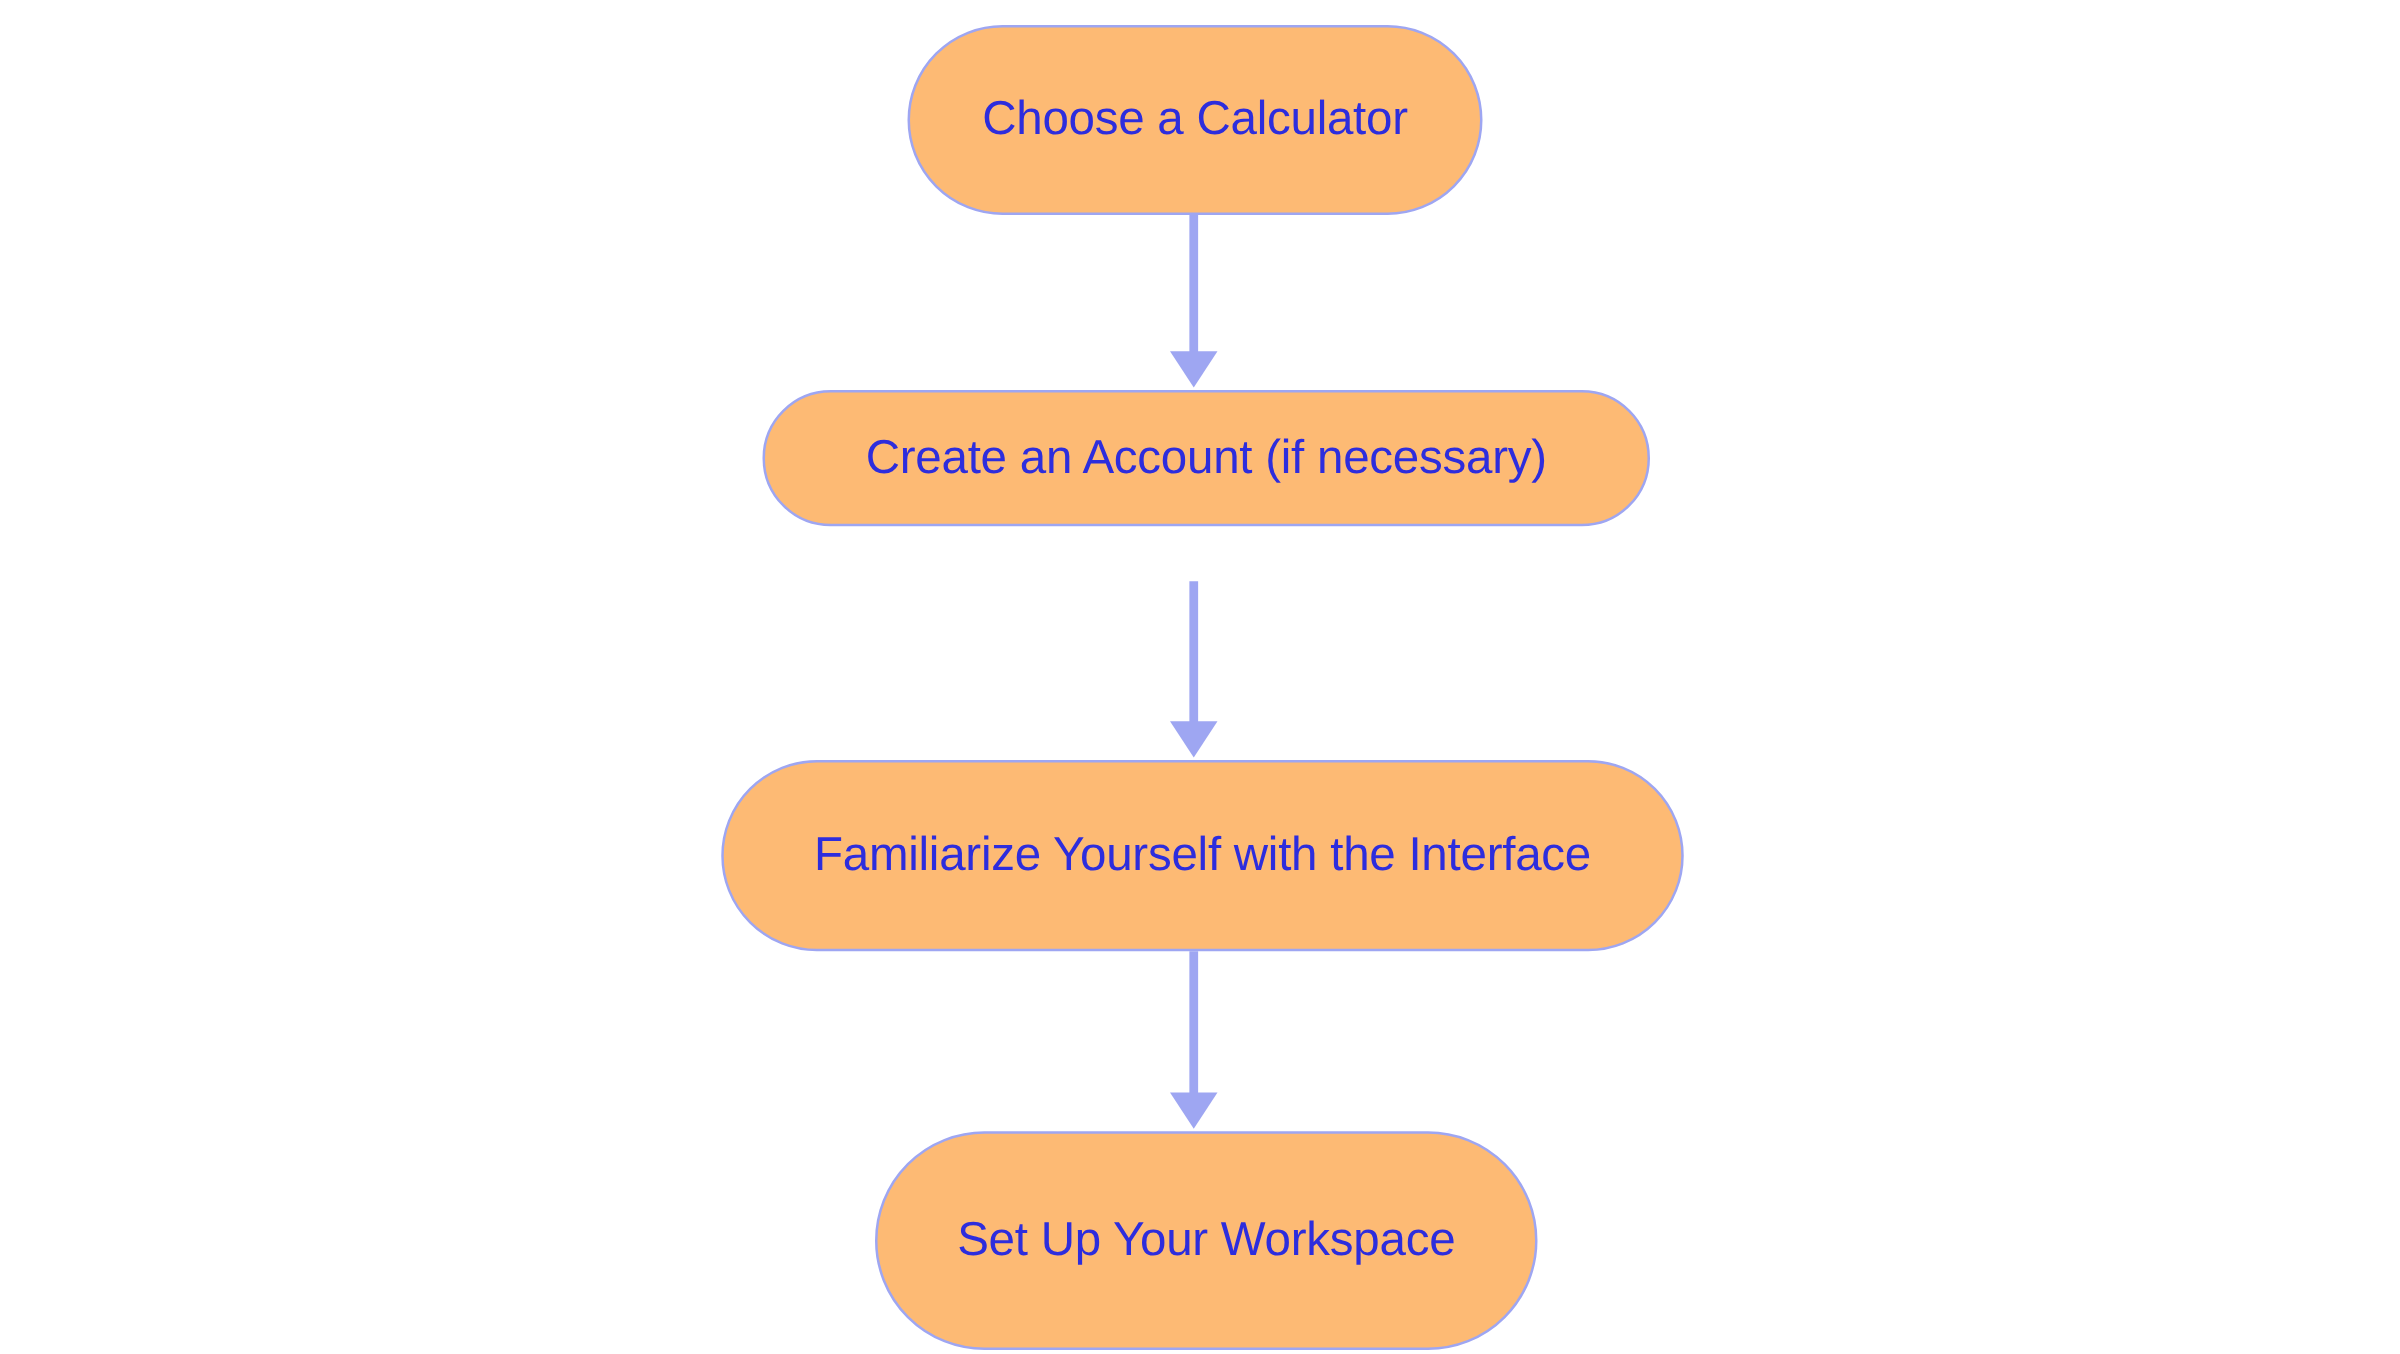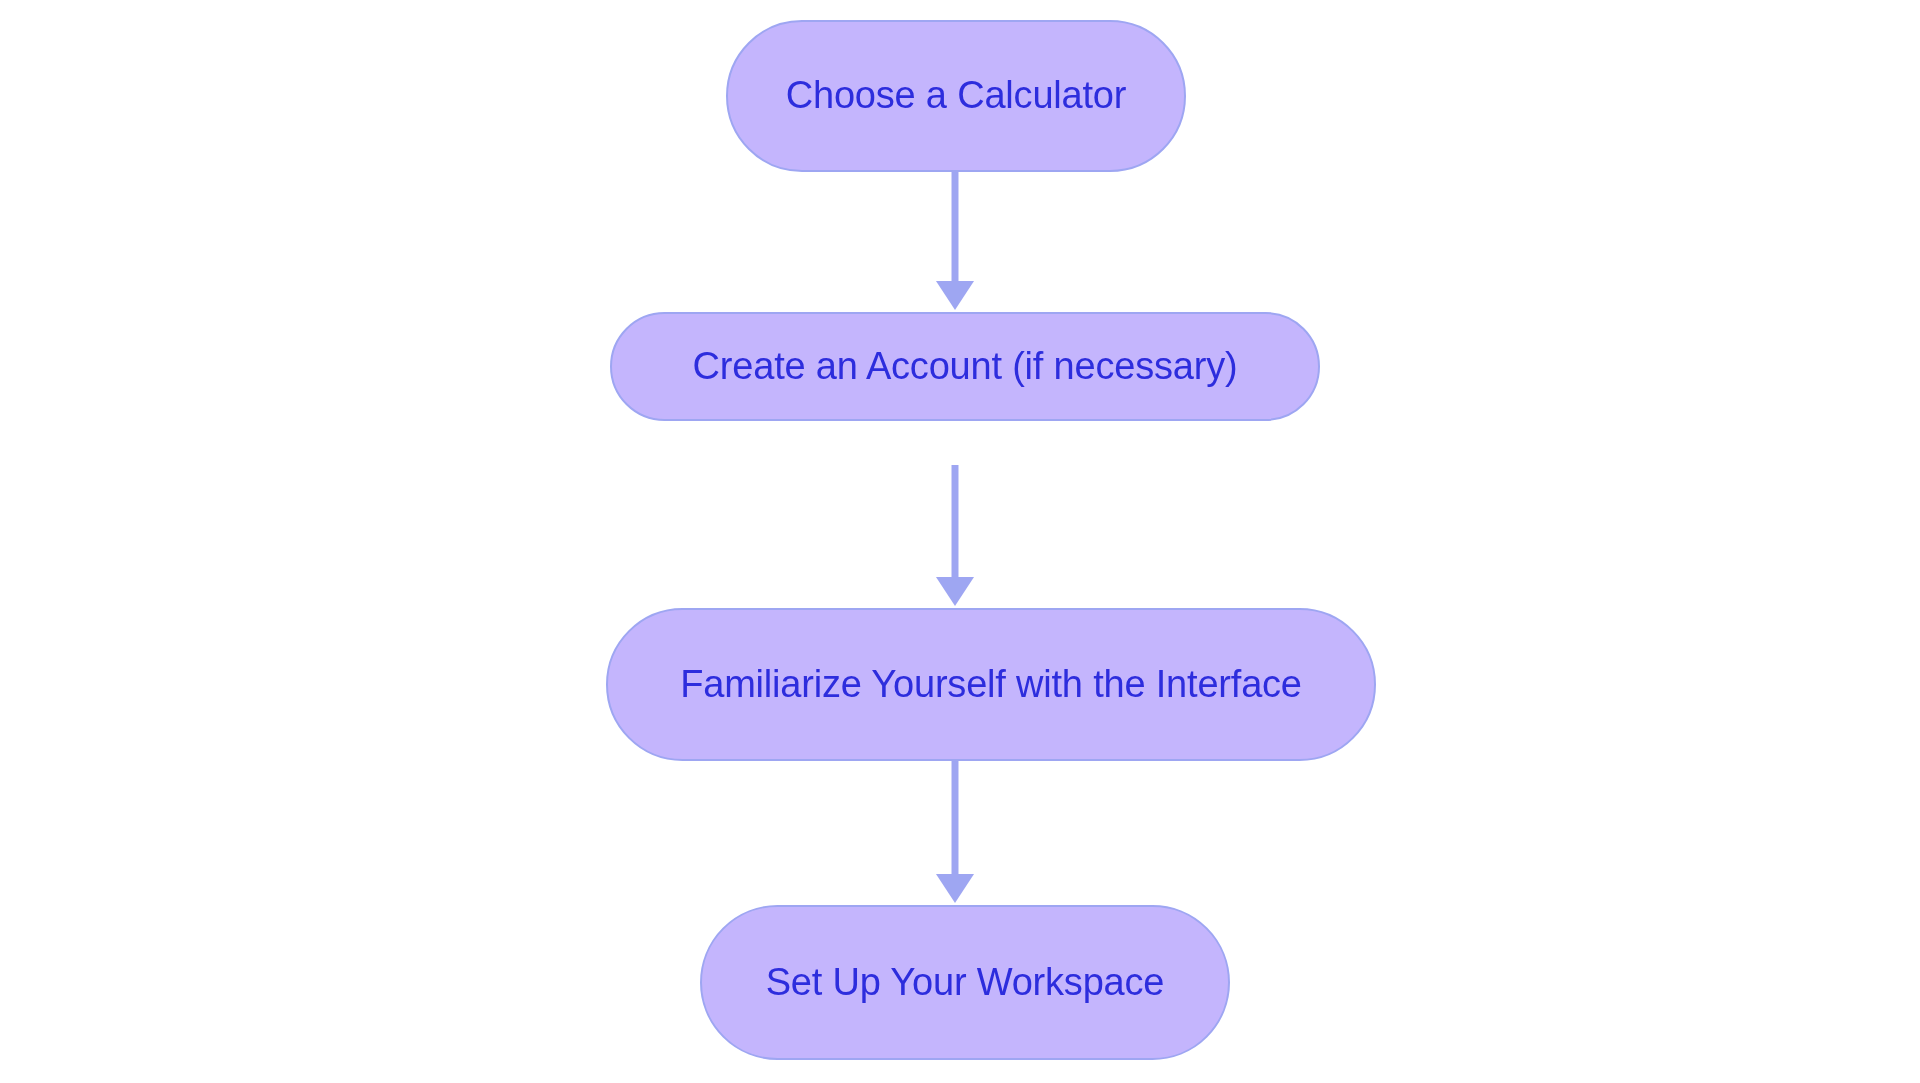--- a/index.html
+++ b/index.html
@@ -30,21 +30,21 @@
     height: 1083px;
     pointer-events: none;
   }
 
   .flow-node {
     position: absolute;
     box-sizing: border-box;
     display: flex;
     align-items: center;
     justify-content: center;
-    background: #c4b5fd;
+    background: #fdba74;
     border: 2px solid #9ea6f2;
     border-radius: 9999px;
     text-align: center;
   }
 
   .flow-node-label {
     color: #2d2ddd;
     font-family: "Liberation Sans", sans-serif;
     font-size: 38px;
     font-weight: 400;
@@ -55,24 +55,24 @@
   }
 
   
   #node-choose-calculator {
     left: 726px;  top: 20px;   width: 460px;  height: 152px;
   }
   #node-create-account {
     left: 610px;  top: 312px;  width: 710px;  height: 109px;
   }
   #node-familiarize-interface {
-    left: 606px;  top: 608px;  width: 770px;  height: 153px;
+    left: 577px;  top: 608px;  width: 770px;  height: 153px;
   }
   #node-setup-workspace {
-    left: 700px;  top: 905px;  width: 530px;  height: 155px;
+    left: 700px;  top: 905px;  width: 530px;  height: 175px;
   }
 </style>
 </head>
 <body>
 
 <div id="flowchart-canvas">
 
   <svg id="edge-layer" viewBox="0 0 1920 1083" width="1920" height="1083" xmlns="http://www.w3.org/2000/svg">
 
     <g>

